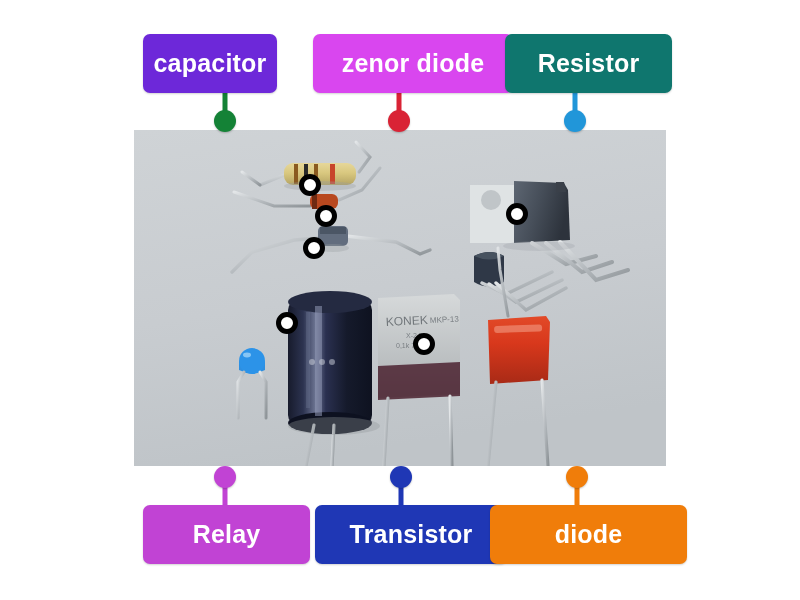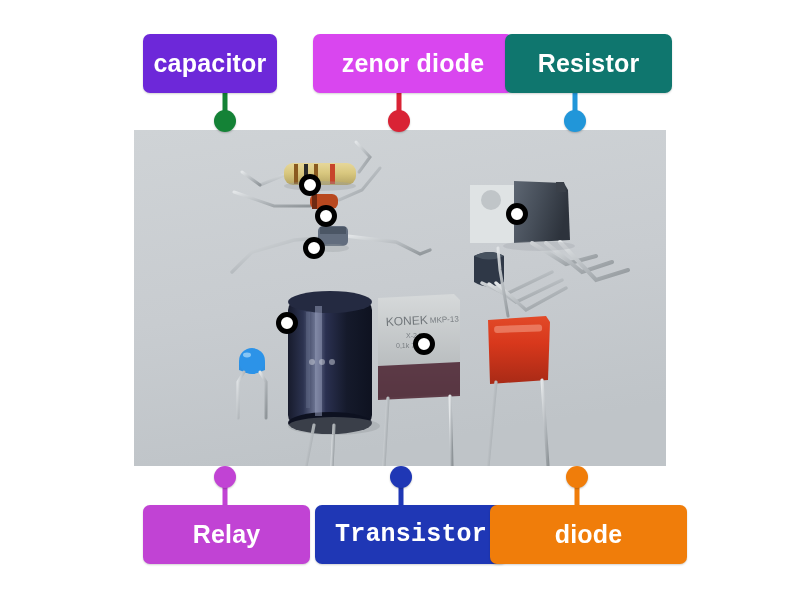--- a/index.html
+++ b/index.html
@@ -268,20 +268,20 @@
   <div class="label-chip" style="left:313px; top:34px; width:200px; height:59px; background:#d946ef;">
     <span>zenor diode</span>
   </div>
   <div class="label-chip" style="left:489px; top:34px; width:167px; height:59px; background:#0f766e;margin-left:16px;">
     <span>Resistor</span>
   </div>
 
   <div class="label-chip" style="left:143px; top:505px; width:167px; height:59px; background:#c143d4;align-items:center;">
     <span>Relay</span>
   </div>
-  <div class="label-chip" style="left:315px; top:505px; width:192px; height:59px; background:#1f37b5;font-family:Liberation Mono, monospace;">
+  <div class="label-chip" style="left:315px; top:505px; width:192px; height:59px; background:#1f37b5;">
     <span>Transistor</span>
   </div>
   <div class="label-chip" style="left:490px; top:505px; width:197px; height:59px; background:#f07d0a;">
     <span>diode</span>
   </div>
 
 </div>
 
 </body></html>

